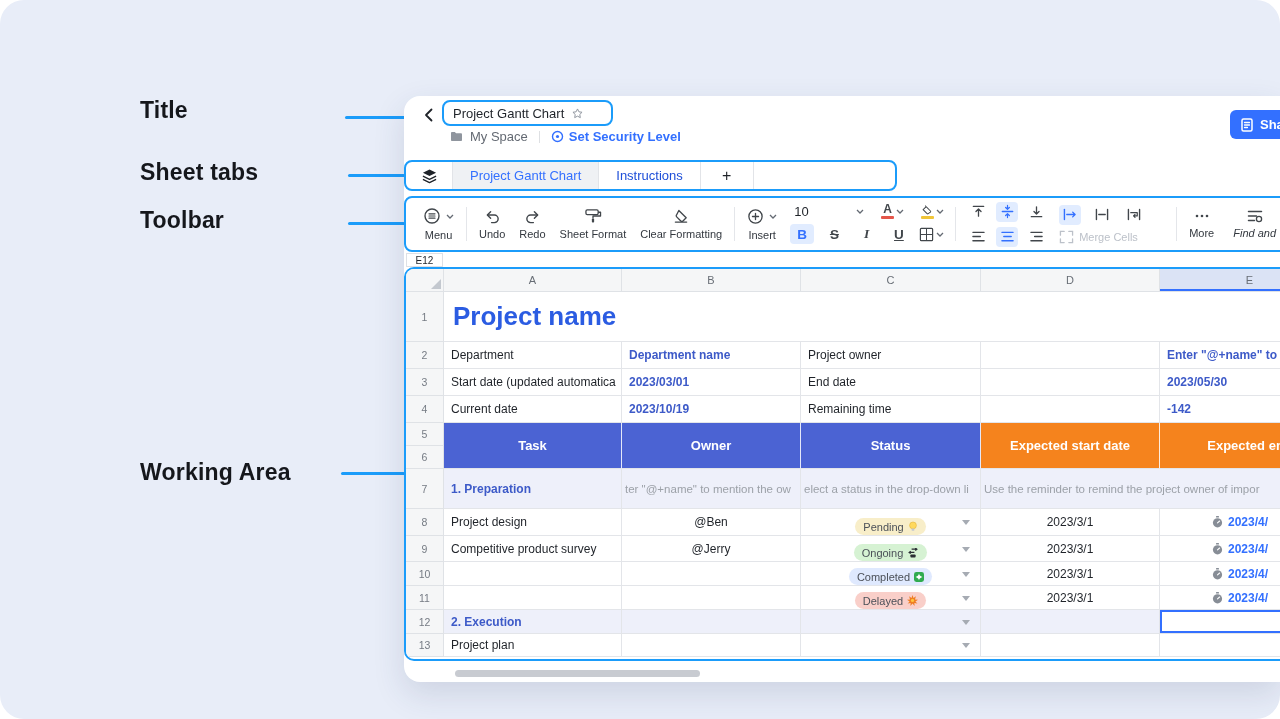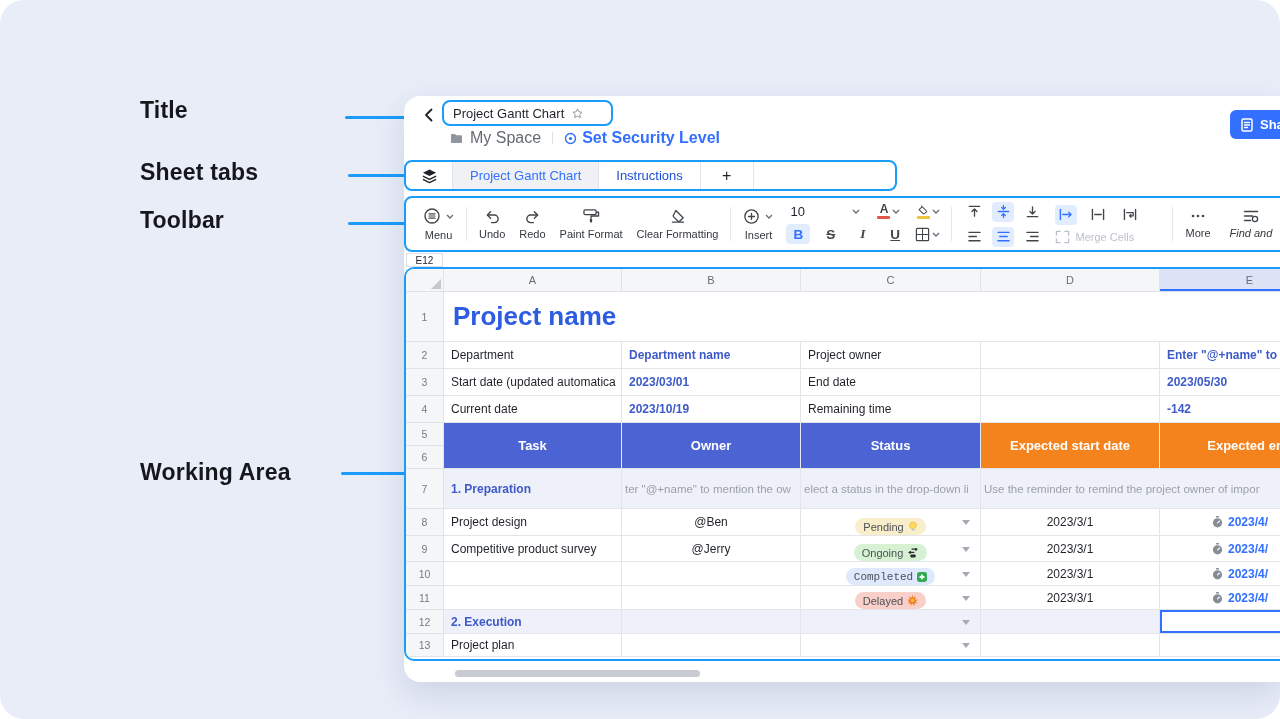--- a/index.html
+++ b/index.html
@@ -8,21 +8,21 @@
 
   
   .ann{position:absolute;font-size:23px;font-weight:700;color:#15171c;letter-spacing:.2px;}
   .ann-line{position:absolute;height:3px;background:var(--accent-blue,#1b9cfa);border-radius:2px;}
 
   
   .card{position:absolute;left:404px;top:96px;width:876px;height:586px;background:#fff;border-radius:16px 0 0 16px;box-shadow:0 12px 32px rgba(45,60,100,.14);}
 
   .back{position:absolute;left:16px;top:10px;width:18px;height:18px;color:#1f2329;}
   .title-box{position:absolute;left:38px;top:4px;width:171px;height:26px;border:2px solid var(--accent-blue,#1b9cfa);border-radius:8px;background:#fff;display:flex;align-items:center;gap:7px;padding:0 9px;font-size:13px;color:#1f2329;}
-  .crumbs{position:absolute;left:46px;top:33px;display:flex;align-items:center;gap:7px;font-size:16px;color:#646a73;}
+  .crumbs{position:absolute;left:46px;top:33px;display:flex;align-items:center;gap:7px;font-size:13px;color:#646a73;}
   .crumb-sep{width:1px;height:12px;background:#dee0e3;margin:0 4px;}
   .security{color:var(--brand-blue,#3370ff);font-weight:600;display:flex;align-items:center;gap:5px;}
   .share{position:absolute;left:826px;top:14px;height:29px;width:88px;background:var(--brand-blue,#3370ff);border-radius:6px;color:#fff;font-size:13px;font-weight:600;display:flex;align-items:center;gap:7px;padding:0 11px;}
 
   
   .tabsbar{position:absolute;left:0;top:64px;width:493px;height:31px;border:2px solid var(--accent-blue,#1b9cfa);border-radius:8px;background:#fff;display:flex;align-items:stretch;overflow:hidden;}
   .tabcell{display:flex;align-items:center;justify-content:center;font-size:13px;color:#1d4ed8;}
   .tab-sep{width:1px;background:#e2e4e8;}
   .tab-active{background:#eff1f4;color:var(--brand-blue,#3370ff);padding:0 17px;}
   .tab-plain{padding:0 17px;}
@@ -68,21 +68,21 @@
   .secrow .cell{background:var(--section-bg,#eef0fa);}
   .seclabel{font-weight:700;color:var(--value-blue,#3d5ac8);}
   .hint{color:#9ca1a8;font-size:11.5px;padding:0 3px;}
   .cde{width:359px;}
   .center{justify-content:center;}
   .stcell{justify-content:center;position:relative;align-items:flex-end;}
   .dd{position:absolute;right:10px;top:50%;margin-top:-2px;width:0;height:0;border-left:4px solid transparent;border-right:4px solid transparent;border-top:5px solid #a6abb3;}
   .chip{display:inline-flex;align-items:center;gap:4px;height:17px;border-radius:9px;padding:0 8px;font-size:11px;color:#4b5058;}
   .chip-pending{background:#f8eec9;}
   .chip-ongoing{background:#d6f2d3;}
-  .chip-completed{background:#dfe9fe;font-family:Liberation Mono, monospace;}
+  .chip-completed{background:#dfe9fe;}
   .chip-delayed{background:#f9cfc9;}
   .rem{justify-content:flex-start;padding-left:52px;gap:5px;color:var(--brand-blue,#3370ff);font-weight:600;}
   .selcell{box-shadow:inset 0 0 0 2px var(--brand-blue,#3370ff);background:#fff !important;}
   .hsb{position:absolute;left:51px;top:574px;width:245px;height:7px;border-radius:4px;background:#c8cbd1;}
 
   svg{display:block;flex:none;}
 </style>
 </head>
 <body>
 
@@ -183,21 +183,21 @@
             <path d="M11 4l3.5 3.5L11 11" fill="none" stroke="#41464b" stroke-width="1.5" stroke-linecap="round" stroke-linejoin="round"></path>
           </svg>
         <span>Redo</span>
       </div>
       <div class="tb-item">
         <svg width="18" height="16" viewBox="0 0 19 17">
             <rect x="2" y="2" width="13" height="5" rx="1.4" fill="none" stroke="#41464b" stroke-width="1.4"></rect>
             <path d="M15 4.5h2.5v4H9.5v3" fill="none" stroke="#41464b" stroke-width="1.4" stroke-linejoin="round"></path>
             <rect x="8.3" y="11.5" width="2.4" height="4" rx=".8" fill="#41464b"></rect>
           </svg>
-        <span>Paint Format</span>
+        <span>Sheet Format</span>
       </div>
       <div class="tb-item">
         <svg width="18" height="16" viewBox="0 0 19 17">
             <path d="M7.2 2.6 15 10.4l-3.4 3.4a1.6 1.6 0 0 1-2.3 0L4.9 9.4a1.6 1.6 0 0 1 0-2.3z" fill="none" stroke="#41464b" stroke-width="1.4" stroke-linejoin="round"></path>
             <path d="M3.5 15h12" stroke="#41464b" stroke-width="1.4" stroke-linecap="round"></path>
           </svg>
         <span>Clear Formatting</span>
       </div>
       <div class="tb-sep"></div>
       <div class="tb-item">

